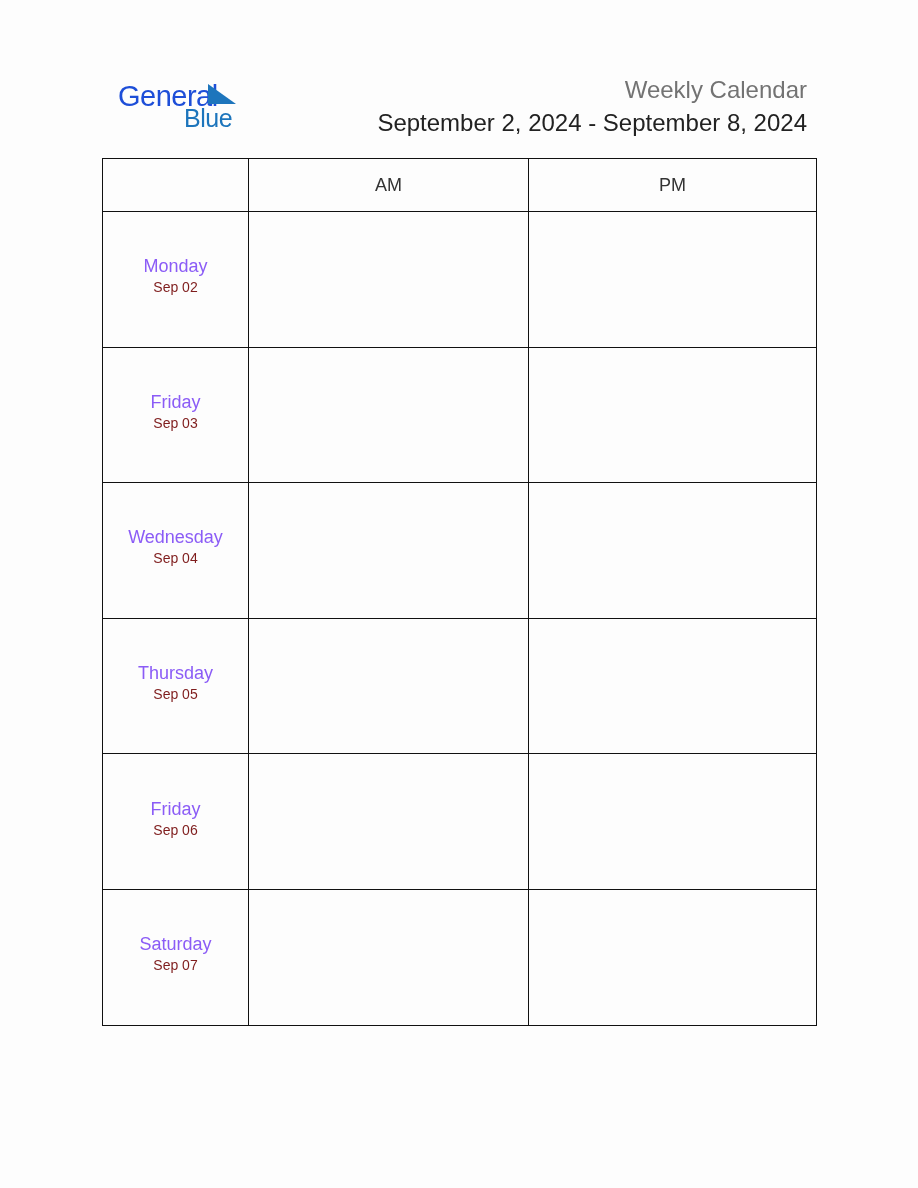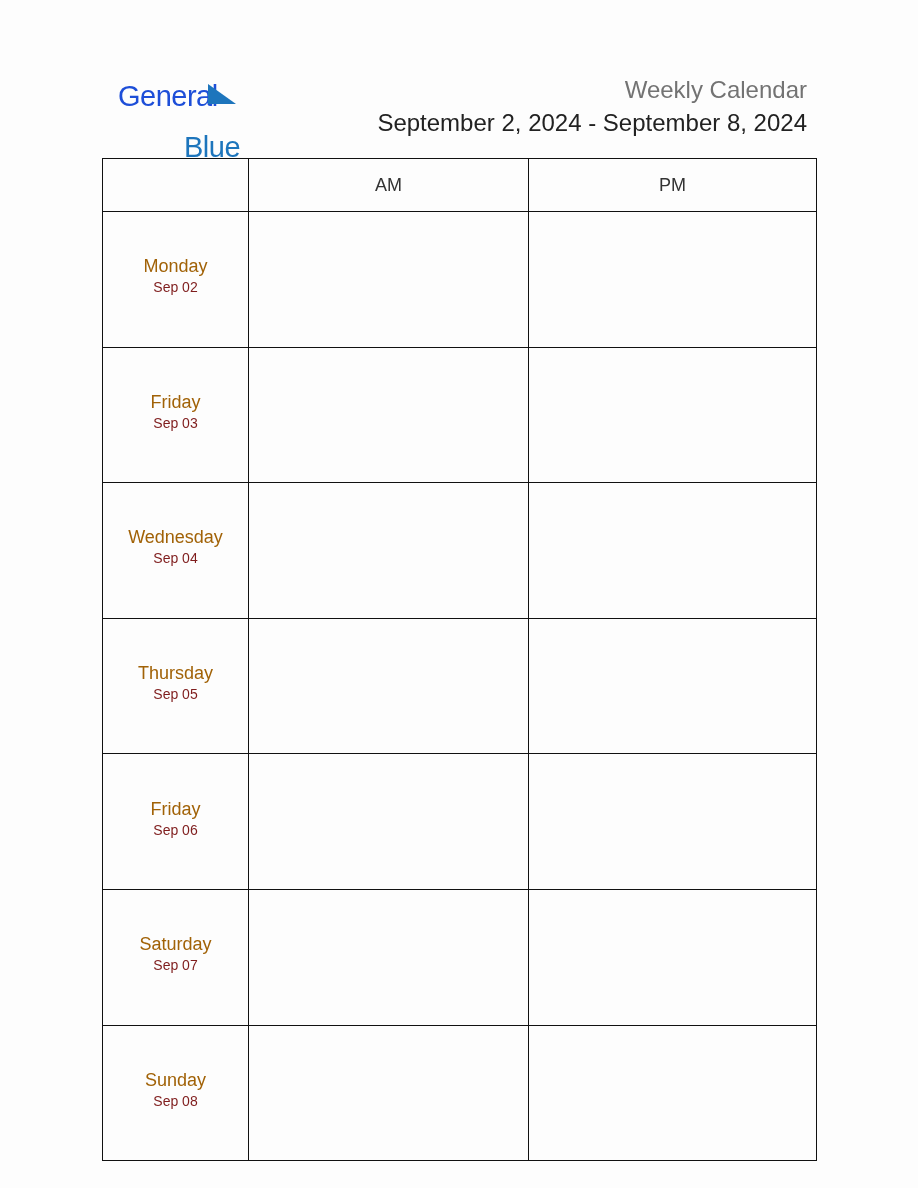--- a/index.html
+++ b/index.html
@@ -3,33 +3,33 @@
 <meta charset="utf-8">
 <style>
   html, body { margin: 0; padding: 0; }
   body {
     width: 918px; height: 1188px; background: #fdfdfd; position: relative;
     font-family: "Liberation Sans", "DejaVu Sans", sans-serif; color: #222;
     overflow: hidden;
   }
   .logo { position: absolute; left: 110px; top: 78px; width: 140px; height: 56px; }
   .logo-general { position: absolute; left: 8px; top: 2px; font-size: 29px; color: #1d4ed8; letter-spacing: -0.5px; }
-  .logo-blue { position: absolute; left: 74px; top: 26px; font-size: 29px; color: #1d75bc; letter-spacing: -0.5px; margin-top: 27px; }
+  .logo-blue { position: absolute; left: 74px; top: 26px; font-size: 25px; color: #1d75bc; letter-spacing: -0.5px; }
   .logo-tri { position: absolute; left: 98px; top: 6px; width: 0; height: 0;
     border-top: 20px solid transparent; border-left: 28px solid #1d75bc; border-bottom: 0 solid transparent; }
   .title { position: absolute; right: 111px; top: 76px; font-size: 24px; color: #737373; text-align: right; white-space: nowrap; }
   .range { position: absolute; right: 111px; top: 109px; font-size: 24px; color: #222; text-align: right; white-space: nowrap; }
   table.cal {
     position: absolute; left: 102px; top: 158px; width: 714px; border-collapse: collapse;
     table-layout: fixed;
   }
   table.cal td, table.cal th { border: 1.3px solid #111; padding: 8px; }
   th { font-weight: normal; font-size: 18px; color: #333; height: 36px; text-align: center; }
   td.day { height: 118.6px; text-align: center; vertical-align: middle; }
-  .dname { font-size: 18px; color: #a16207; display: block; line-height: 22px; margin-top: -6px; }
+  .dname { font-size: 18px; color: #8b5cf6; display: block; line-height: 22px; margin-top: -6px; }
   .ddate { font-size: 14px; color: #7f1d1d; display: block; line-height: 20px; }
 </style>
 </head>
 <body>
 
 <div class="logo">
   <span class="logo-general">General</span>
   <span class="logo-tri"></span>
   <span class="logo-blue">Blue</span>
 </div>
@@ -92,22 +92,14 @@
         <td></td>
       </tr>
       <tr>
         <td class="day">
           <span class="dname">Saturday</span>
           <span class="ddate">Sep 07</span>
         </td>
         <td></td>
         <td></td>
       </tr>
-      <tr>
-        <td class="day">
-          <span class="dname">Sunday</span>
-          <span class="ddate">Sep 08</span>
-        </td>
-        <td></td>
-        <td></td>
-      </tr>
     </tbody>
 </table>
 
 </body></html>

